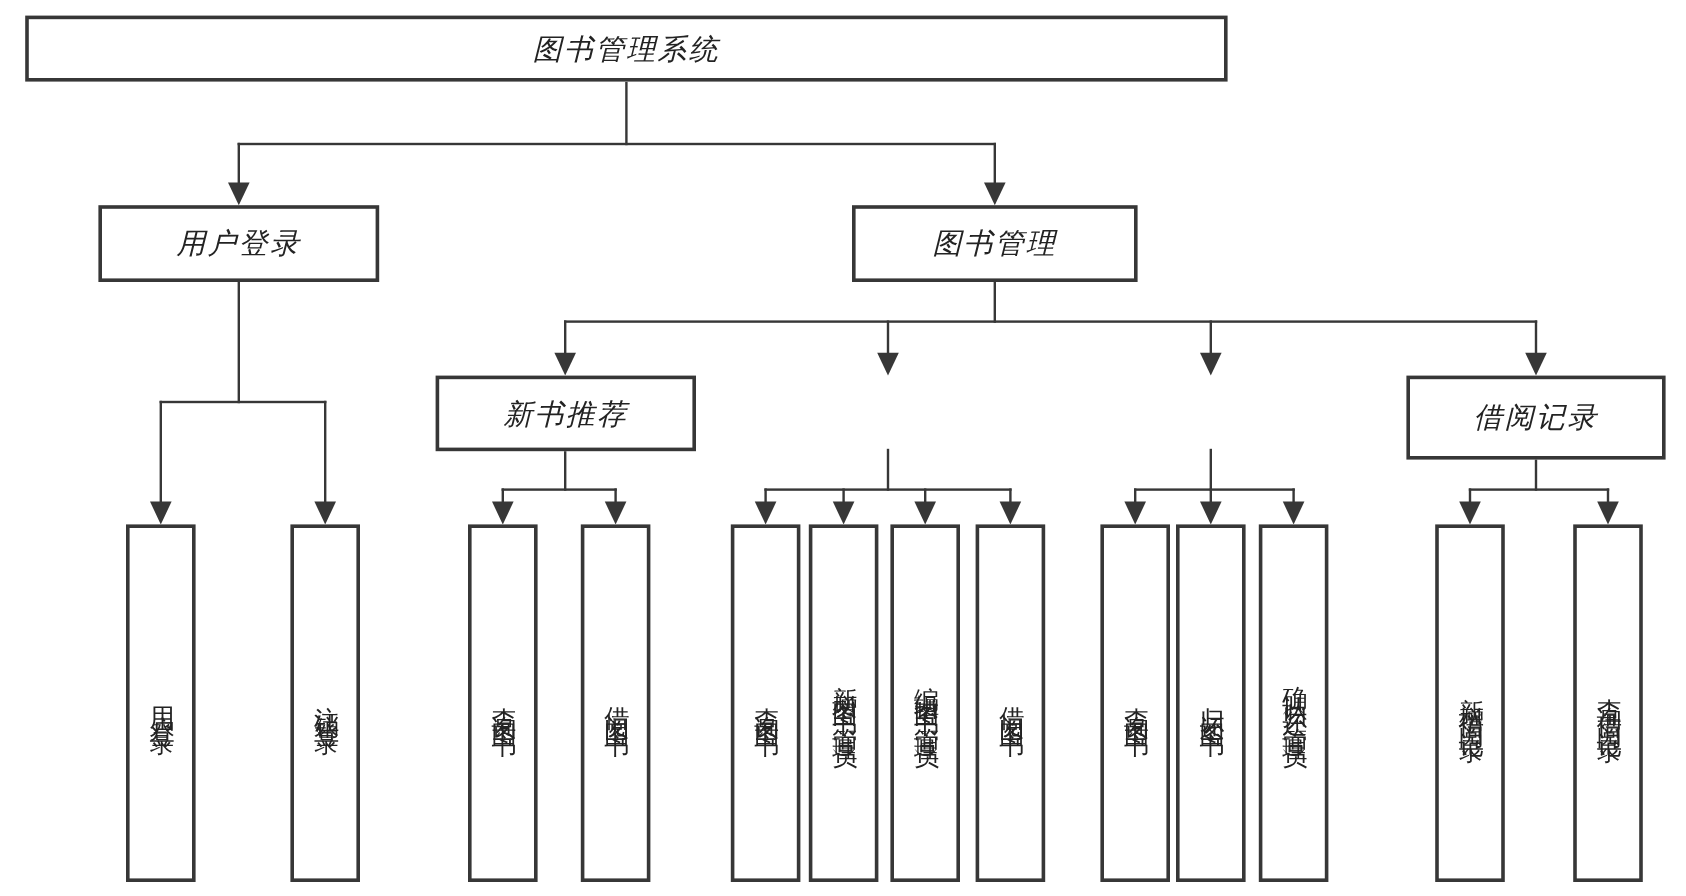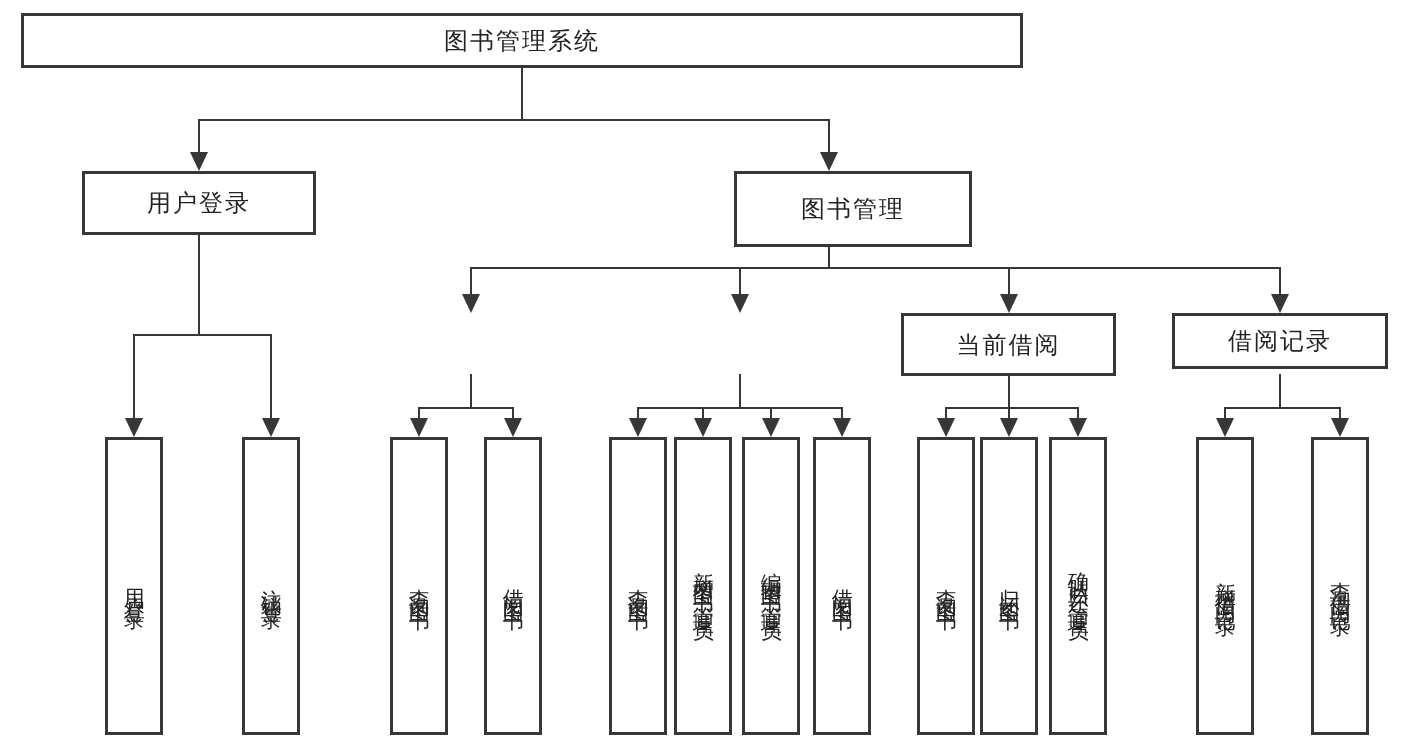--- a/index.html
+++ b/index.html
@@ -32,21 +32,21 @@
     position: absolute;
     box-sizing: border-box;
     background: #fff;
     border: 3px solid var(--line);
     display: flex;
     align-items: center;
     justify-content: center;
     color: var(--ink);
     z-index: 2;
   }
-  .h-node { font-size: 24px; letter-spacing: 2px; }
+  .h-node { font-size: 24px; letter-spacing: 2px; font-style: italic; }
   .leaf .vtext {
     writing-mode: vertical-rl;
     text-orientation: mixed;
     font-size: 21px;
     letter-spacing: 7px;
     line-height: 1.25;
     white-space: nowrap;
   }
   .watermark {
     position: absolute;
@@ -122,28 +122,28 @@
   <div class="vl" style="left:1339px;top:407px;height:13px"></div>
   <div class="arrow" style="left:1331px;top:418px"></div>
 
   <div class="node h-node" style="left:21px;top:13px;width:1002px;height:55px">
     <span>图书管理系统</span>
   </div>
 
   <div class="node h-node" style="left:82px;top:171px;width:234px;height:64px">
     <span>用户登录</span>
   </div>
-  <div class="node h-node" style="left:734px;top:171px;width:238px;height:76px">
+  <div class="node h-node" style="left:710px;top:171px;width:238px;height:64px">
     <span>图书管理</span>
   </div>
 
-  <div class="node h-node" style="left:901px;top:313px;width:215px;height:63px">
-    <span>当前借阅</span>
+  <div class="node h-node" style="left:363px;top:313px;width:217px;height:63px">
+    <span>新书推荐</span>
   </div>
-  <div class="node h-node" style="left:1172px;top:313px;width:216px;height:56px">
+  <div class="node h-node" style="left:1172px;top:313px;width:216px;height:70px">
     <span>借阅记录</span>
   </div>
 
   <div class="node leaf" style="left:105px;top:437px;width:58px;height:298px">
     <span class="vtext">用户登录</span>
   </div>
   <div class="node leaf" style="left:242px;top:437px;width:58px;height:298px">
     <span class="vtext">注销登录</span>
   </div>
   <div class="node leaf" style="left:390px;top:437px;width:58px;height:298px">

